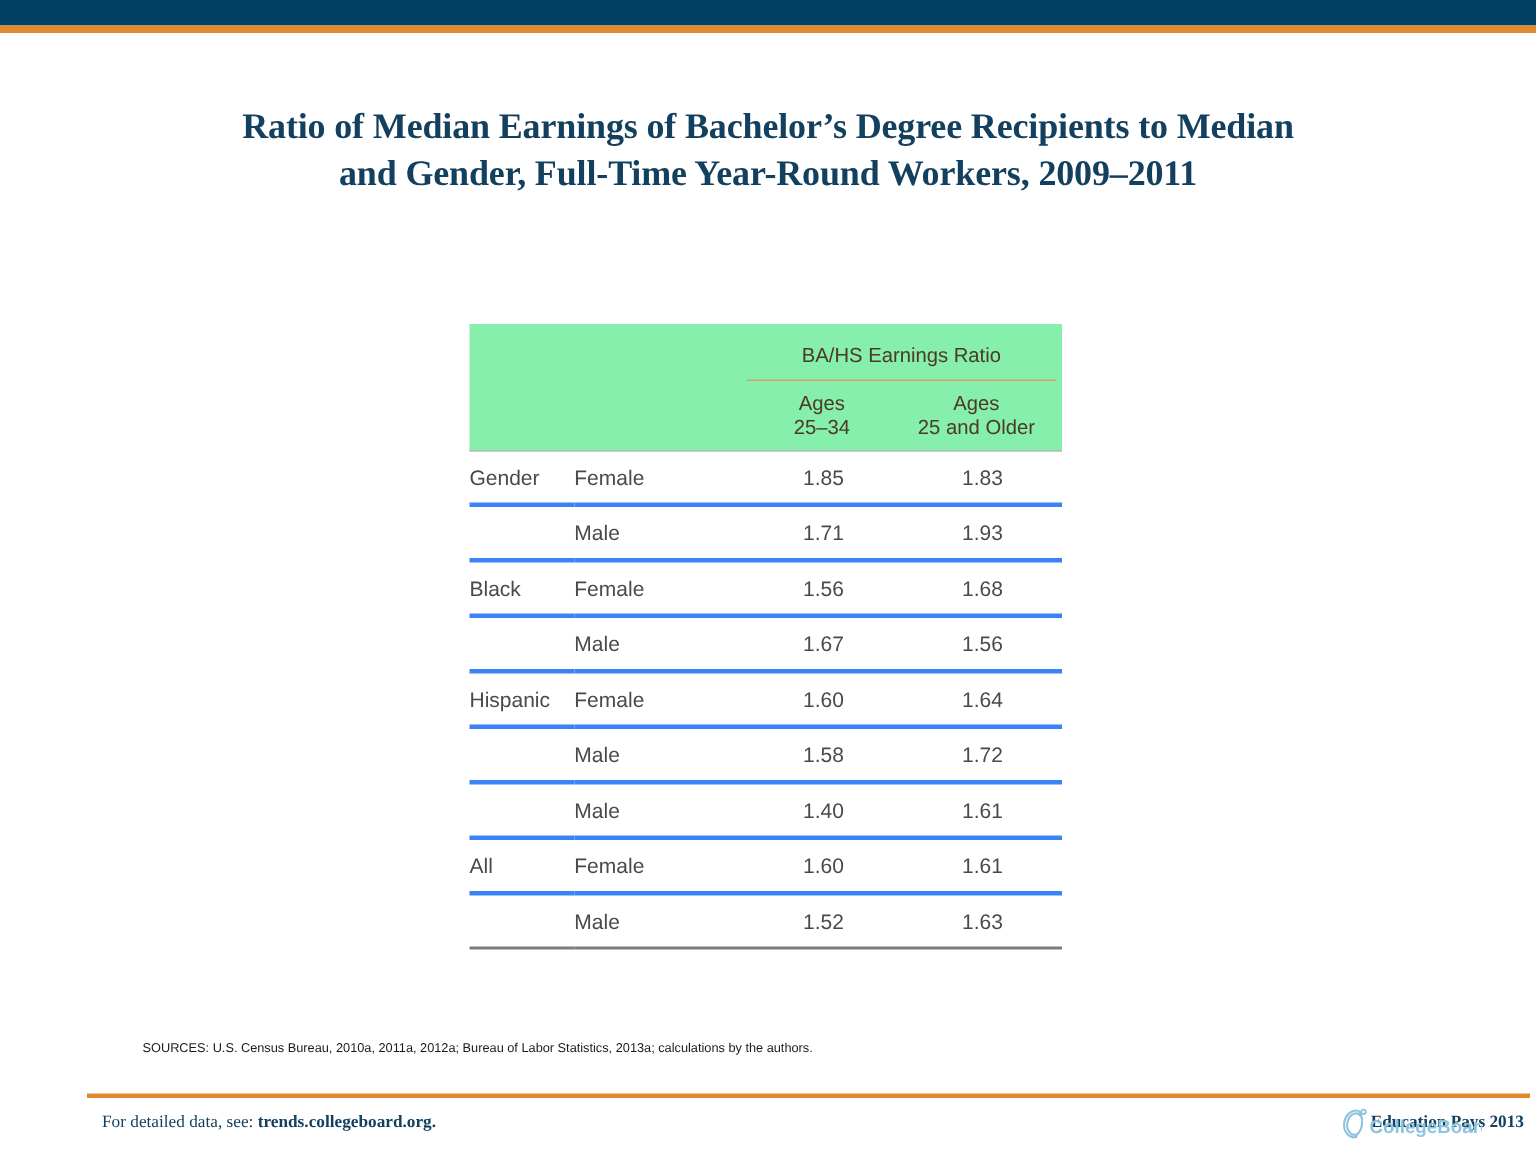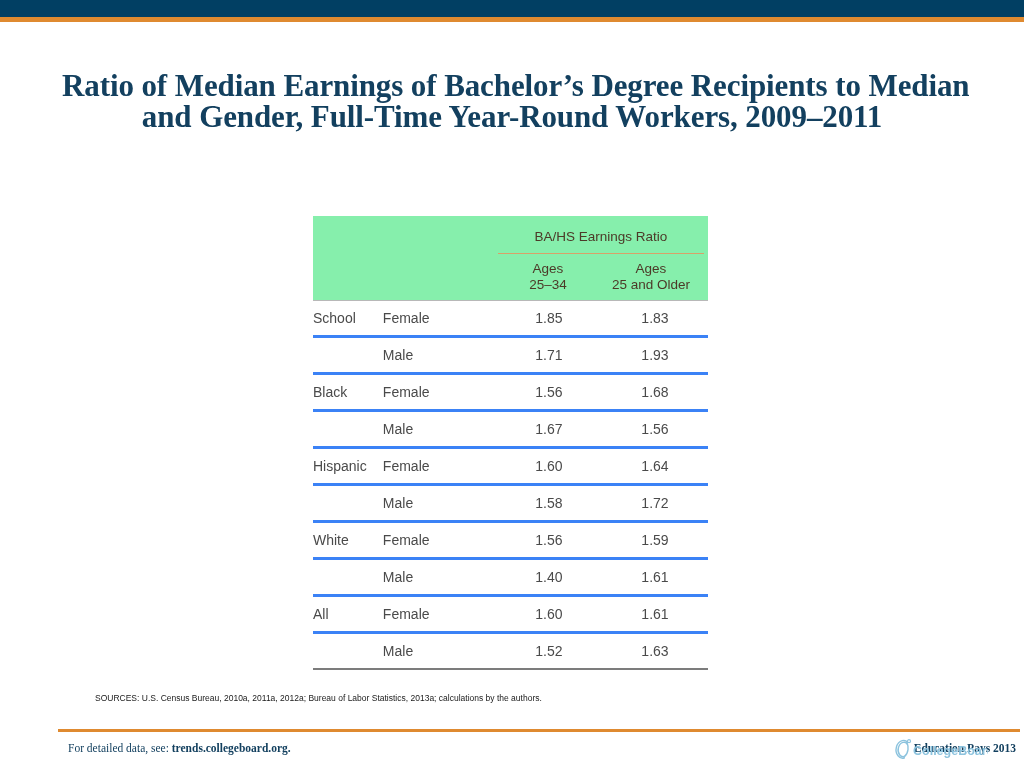--- a/index.html
+++ b/index.html
@@ -33,21 +33,21 @@
 
   
   #slide-title {
     position: absolute;
     top: 70px;
     left: 62px;
     width: 900px;
     text-align: center;
     font-family: "Liberation Serif", serif;
     font-weight: bold;
-    font-size: 31px;
+    font-size: 24px;
     line-height: 31px;
     color: #13405f;
     letter-spacing: -0.1px;
   }
   #slide-title .title-line { display: block; white-space: nowrap; }
 
   
   #data-table {
     position: absolute;
     left: 313px;
@@ -203,21 +203,21 @@
           <div class="head-sub" id="head-sub-2">
             <span>Ages</span><br>
             <span>25 and Older</span>
           </div>
         </div>
       </td>
     </tr>
   </thead>
   <tbody id="table-body">
       <tr class="body-row">
-        <td class="cell-race">School</td>
+        <td class="cell-race">Gender</td>
         <td class="cell-gender">Female</td>
         <td class="cell-val">1.85</td>
         <td class="cell-val">1.83</td>
       </tr>
       <tr class="body-row">
         <td class="cell-race"></td>
         <td class="cell-gender">Male</td>
         <td class="cell-val">1.71</td>
         <td class="cell-val">1.93</td>
       </tr>
@@ -237,26 +237,20 @@
         <td class="cell-race">Hispanic</td>
         <td class="cell-gender">Female</td>
         <td class="cell-val">1.60</td>
         <td class="cell-val">1.64</td>
       </tr>
       <tr class="body-row">
         <td class="cell-race"></td>
         <td class="cell-gender">Male</td>
         <td class="cell-val">1.58</td>
         <td class="cell-val">1.72</td>
-      </tr>
-      <tr class="body-row">
-        <td class="cell-race">White</td>
-        <td class="cell-gender">Female</td>
-        <td class="cell-val">1.56</td>
-        <td class="cell-val">1.59</td>
       </tr>
       <tr class="body-row">
         <td class="cell-race"></td>
         <td class="cell-gender">Male</td>
         <td class="cell-val">1.40</td>
         <td class="cell-val">1.61</td>
       </tr>
       <tr class="body-row">
         <td class="cell-race">All</td>
         <td class="cell-gender">Female</td>

